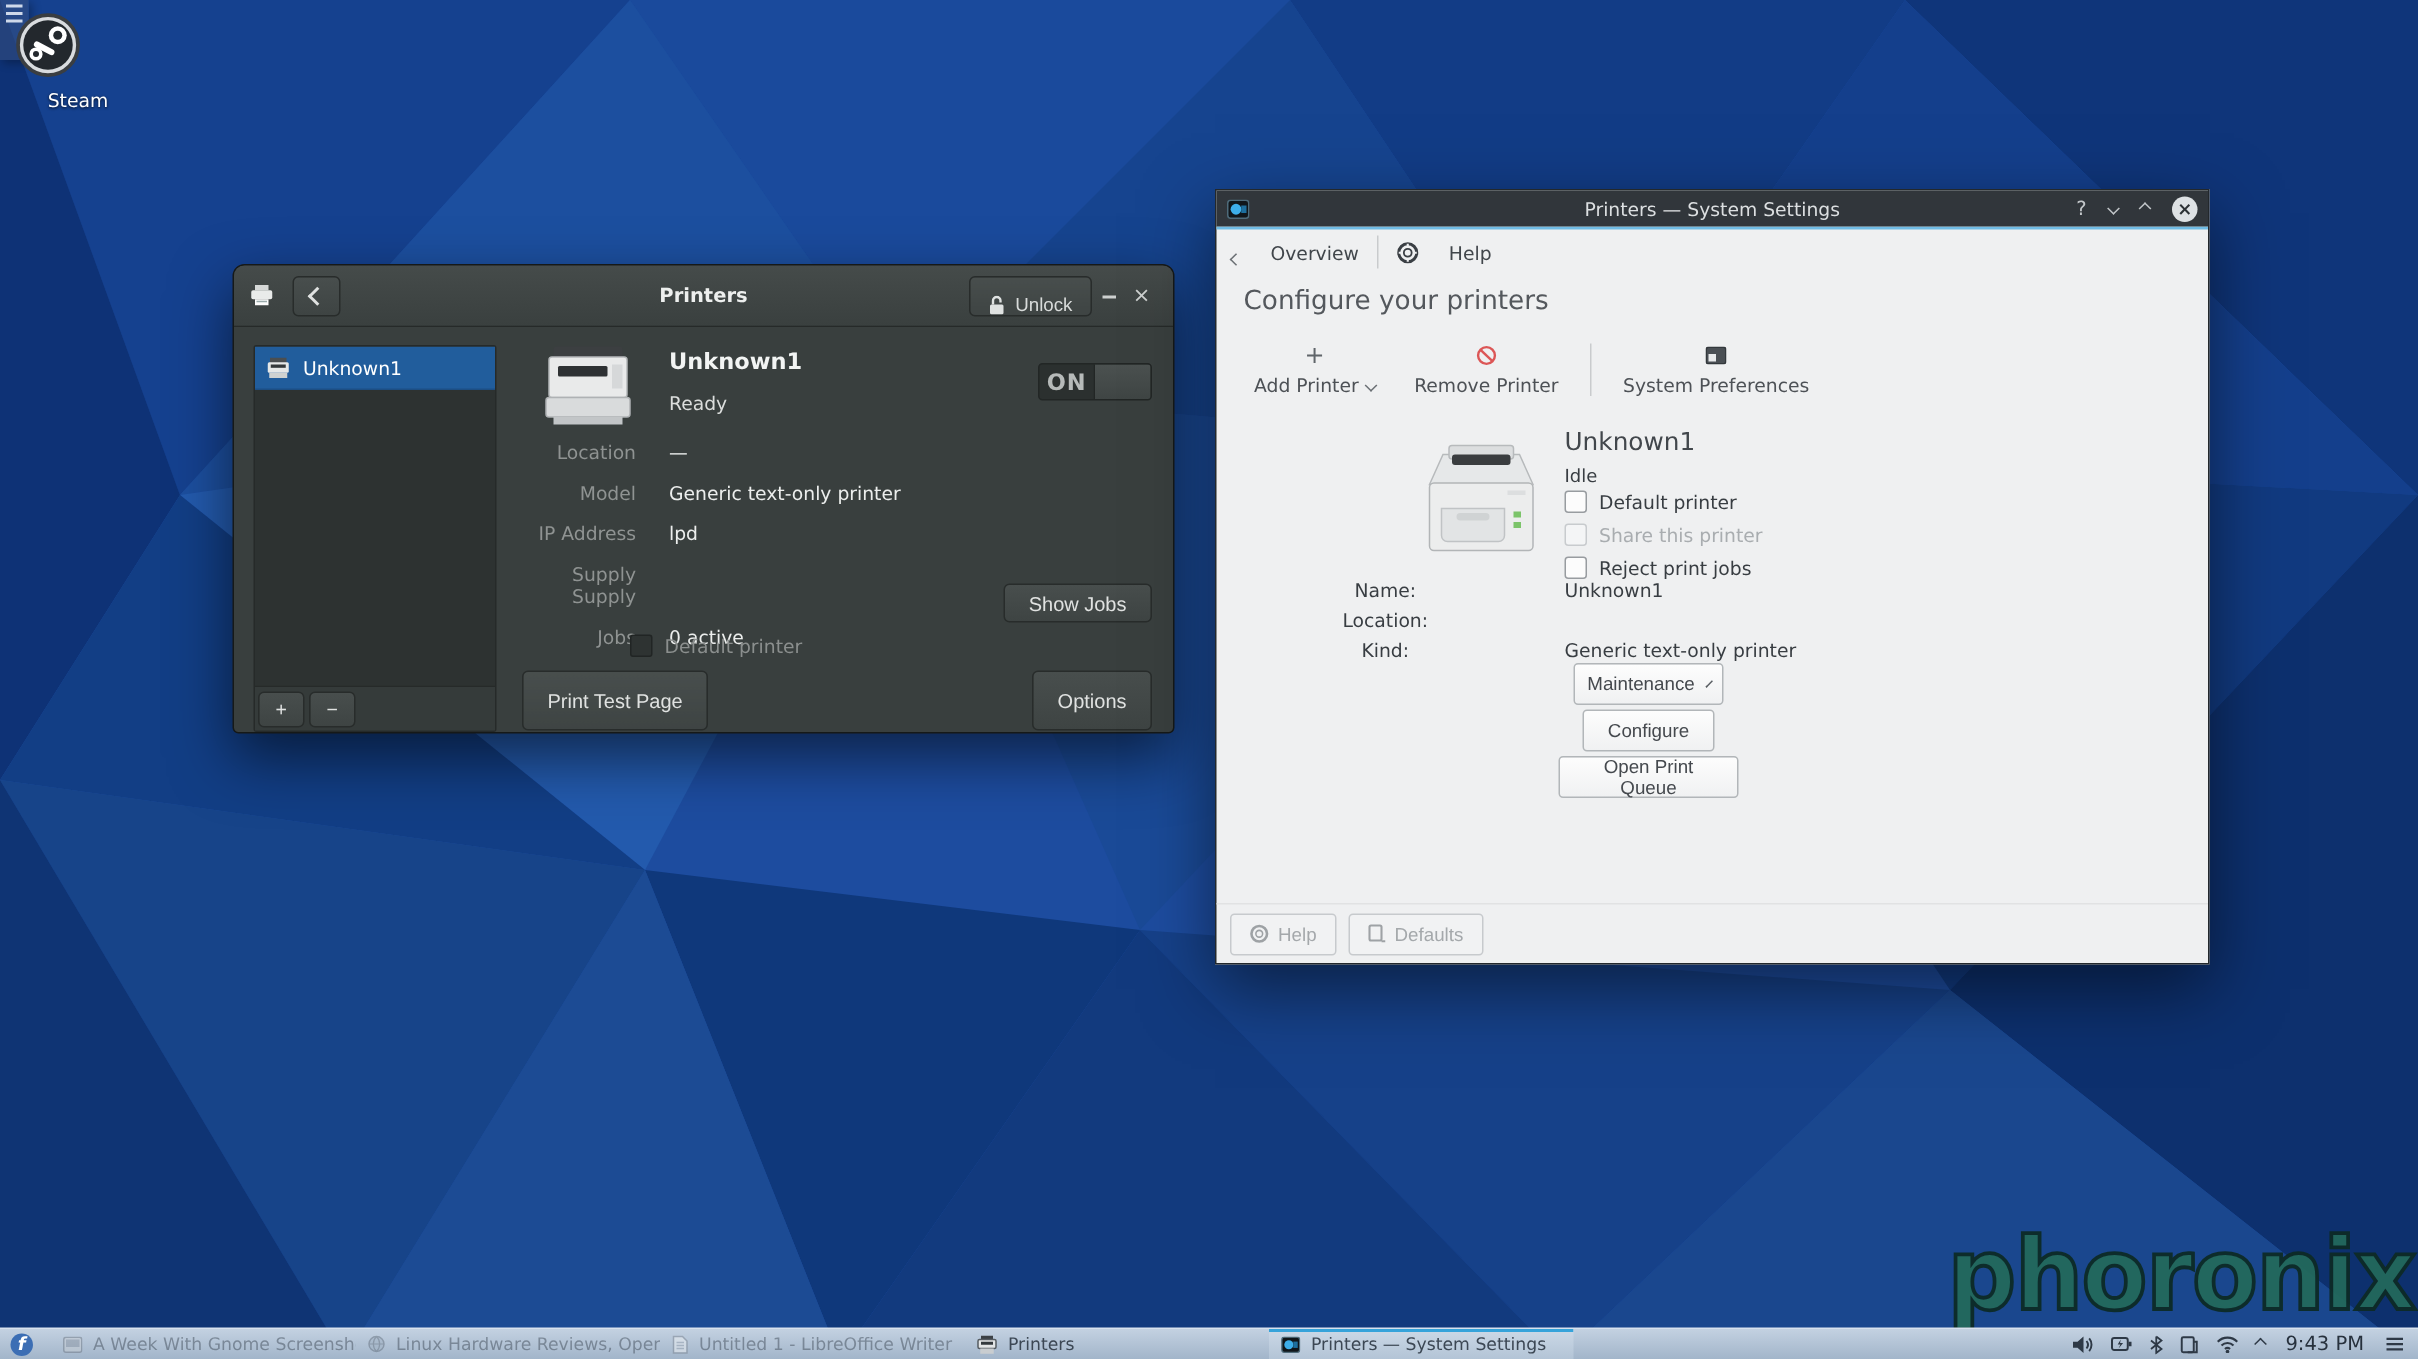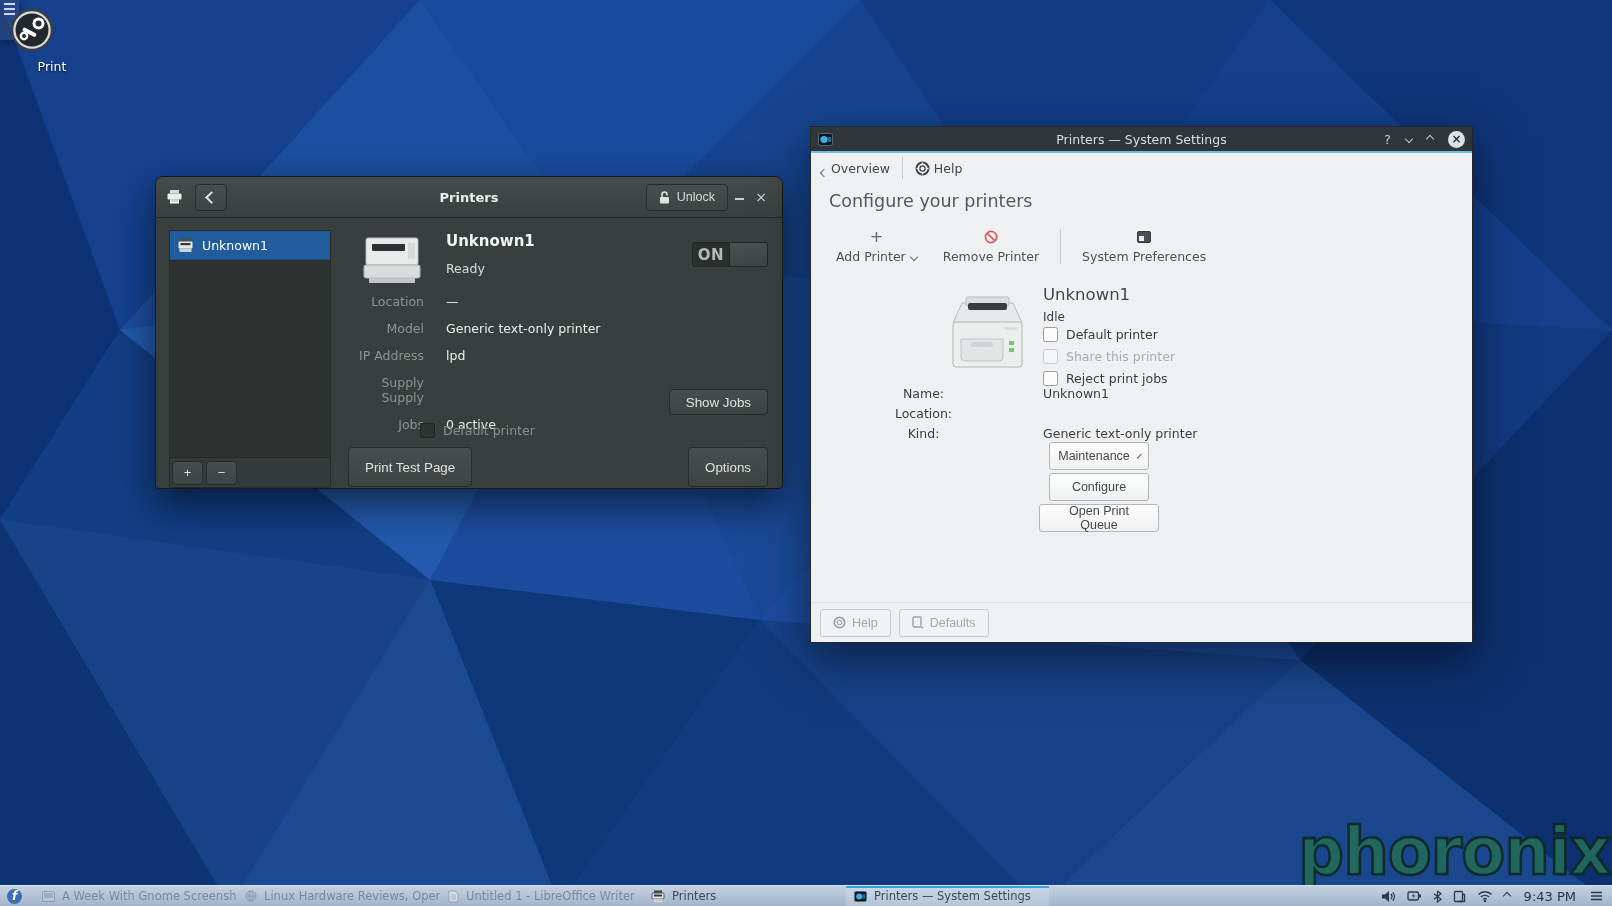--- a/index.html
+++ b/index.html
@@ -22,21 +22,21 @@
 
   
   .gwin{position:absolute;left:155px;top:176px;width:626px;height:311px;z-index:2;
     background:#393f3e;border:1px solid #16191 8;border:1px solid #161918;border-radius:8px 8px 4px 4px;
     box-shadow:0 16px 40px rgba(0,0,0,.55);color:#e8eae9;font-size:12.5px}
   .gheader{height:40px;background:linear-gradient(#454b4a,#3a403f);border-bottom:1px solid #262a29;
     border-radius:7px 7px 0 0;display:flex;align-items:center;padding:0 10px;position:relative}
   .gtitle{position:absolute;left:0;right:0;text-align:center;font-weight:bold;font-size:13px;color:#edefee}
   .gbtn{background:linear-gradient(#484e4d,#3e4443);border:1px solid #282c2b;border-radius:4px;color:#e0e2e1}
   .gback{width:32px;height:27px;margin-left:12px;display:flex;align-items:center;justify-content:center;z-index:1}
-  .gunlock{margin-left:auto;height:27px;padding:0 12px;display:flex;align-items:center;gap:7px;font-size:12.5px;z-index:1;color:#d8dbda}
+  .gunlock{margin-left:auto;height:27px;padding:0 12px;display:flex;align-items:flex-end;gap:7px;font-size:12.5px;z-index:1;color:#d8dbda}
   .gmin,.gclose{width:22px;text-align:center;color:#cdd0cf;z-index:1;font-size:14px;cursor:default}
   .gmin span{display:inline-block;width:9px;height:2px;background:#cdd0cf;vertical-align:2px}
   .chev{display:inline-block;width:7px;height:7px;border-right:2px solid currentColor;border-bottom:2px solid currentColor}
   .chev.left{transform:rotate(135deg)}
   .chev.down{transform:rotate(45deg)}
   .chev.up{transform:rotate(-135deg)}
   .chev.sm{width:5px;height:5px;border-width:1.5px}
 
   .gbody{display:flex;height:258px;padding:12px 13px;box-sizing:content-box}
   .gsidebar{width:160px;display:flex;flex-direction:column;background:#2d3231;border:1px solid #262a29;border-radius:2px}
@@ -63,21 +63,21 @@
   
   .kwin{position:absolute;left:810px;top:126px;width:661px;height:515px;z-index:2;background:#eff0f1;
     border:1px solid #23282c;box-shadow:0 16px 44px rgba(0,0,0,.5);color:#383d42;font-size:12.5px}
   .ktitlebar{height:24px;background:#31363b;display:flex;align-items:center;padding:0 7px;position:relative}
   .ktitle{position:absolute;left:0;right:0;text-align:center;color:#dcdfe1;font-size:12.5px}
   .ktbtns{margin-left:auto;display:flex;align-items:center;gap:15px;z-index:1;color:#c3c7ca}
   .khelpbtn{font-size:13px}
   .kclose{width:17px;height:17px;border-radius:50%;background:#dde1e4;color:#2b3034;display:flex;align-items:center;justify-content:center;font-size:12px;font-weight:bold}
   .kaccent{height:2px;background:#6fbbe4}
   .knav{height:30px;display:flex;align-items:center;padding:0 10px;gap:12px;color:#41464b}
-  .knavitem{display:flex;align-items:flex-end;gap:4px}
+  .knavitem{display:flex;align-items:flex-end;gap:20px}
   .kvsep{width:1px;height:22px;background:#c9cbcd}
   .kheading{position:absolute;left:18px;top:64px;font-size:17.5px;color:#54585d}
   .ktoolbar{position:absolute;left:12px;top:98px;display:flex;align-items:stretch}
   .ktool{display:flex;flex-direction:column;align-items:center;justify-content:flex-end;gap:4px;padding:4px 13px;color:#4d5156}
   .ktool .ticon{height:16px;display:flex;align-items:center}
   .ktool .tlabel{display:flex;align-items:center;gap:5px}
   .kplus{font-size:16px;color:#60656a;line-height:14px}
   .kprinterimg{position:absolute;left:128px;top:164px}
   .kname{position:absolute;left:232px;top:158px;font-size:16.5px;color:#42474c}
   .kstatus{position:absolute;left:232px;top:183px;font-weight:normal;font-size:12px}
@@ -148,21 +148,21 @@
     <svg width="44" height="44" viewBox="0 0 44 44">
       <circle cx="22" cy="22" r="20" fill="#d9dcdf" stroke="#3a3e42" stroke-width="2.5"></circle>
       <circle cx="22" cy="22" r="16.5" fill="#23282d"></circle>
       <circle cx="28.5" cy="15.5" r="6" fill="#fff"></circle>
       <circle cx="28.5" cy="15.5" r="3" fill="#23282d"></circle>
       <rect x="12" y="22" width="15" height="4" rx="2" fill="#fff" transform="rotate(28 19 24)"></rect>
       <circle cx="14" cy="28" r="4.4" fill="#fff"></circle>
       <circle cx="14" cy="28" r="2" fill="#23282d"></circle>
     </svg>
   </span>
-  <span class="label">Print</span>
+  <span class="label">Steam</span>
 </div>
 
 <div class="watermark">phoronix</div>
 
 <div class="gwin">
   <div class="gheader">
     <span>
       <svg width="17" height="16" viewBox="0 0 17 16">
         <rect x="4" y="1" width="9" height="3.5" fill="#d6d9d8"></rect>
         <rect x="1.5" y="4.5" width="14" height="6" rx="1.2" fill="#e9ebea"></rect>
@@ -362,21 +362,21 @@
     <div class="kfvalue"></div>
     <div class="kflabel">Kind:</div>
     <div class="kfvalue">Generic text-only printer</div>
   </div>
 
   <div class="kactions">
     <button class="kbtn" style="width:100px">
       <span>Maintenance</span>
       <span class="chev down sm" style="color:#5a5f64"></span>
     </button>
-    <button class="kbtn" style="width:100px">
+    <button class="kbtn" style="width:88px">
       <span>Configure</span>
     </button>
     <button class="kbtn">
       <span>Open Print Queue</span>
     </button>
   </div>
 
   <div class="kfooter">
     <button class="kbtn">
       <span>

